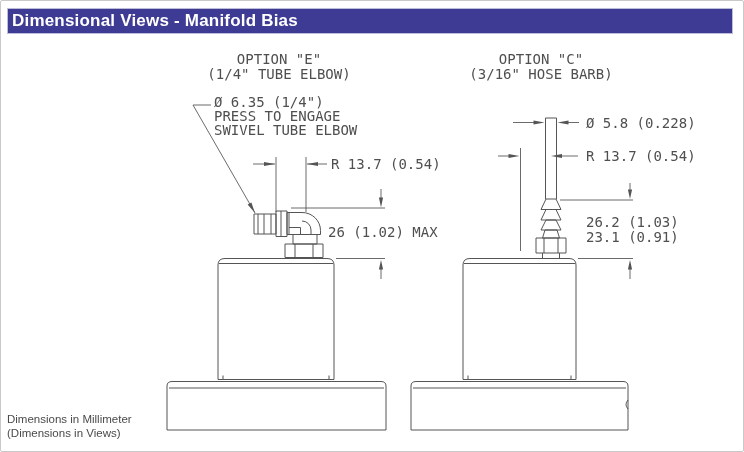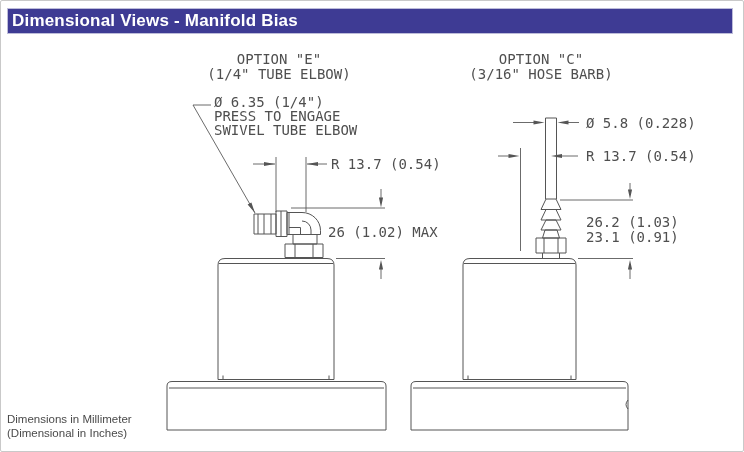--- a/index.html
+++ b/index.html
@@ -128,16 +128,16 @@
         M467,374.5 V378.5  M570,374.5 V378.5"></path>
       <path class="stroke" d="
         M410,385 Q410,380.5 415,380.5 H622 Q627,380.5 627,385 V429 H410 Z
         M412,387 H625
         M627,399 Q623,403.5 627,408"></path>
     </g>
   </svg>
 
   <div class="footer-note">
     <div>Dimensions in Millimeter</div>
-    <div>(Dimensional in Inches)</div>
+    <div>(Dimensions in Views)</div>
   </div>
 
 </div>
 
 </body></html>

